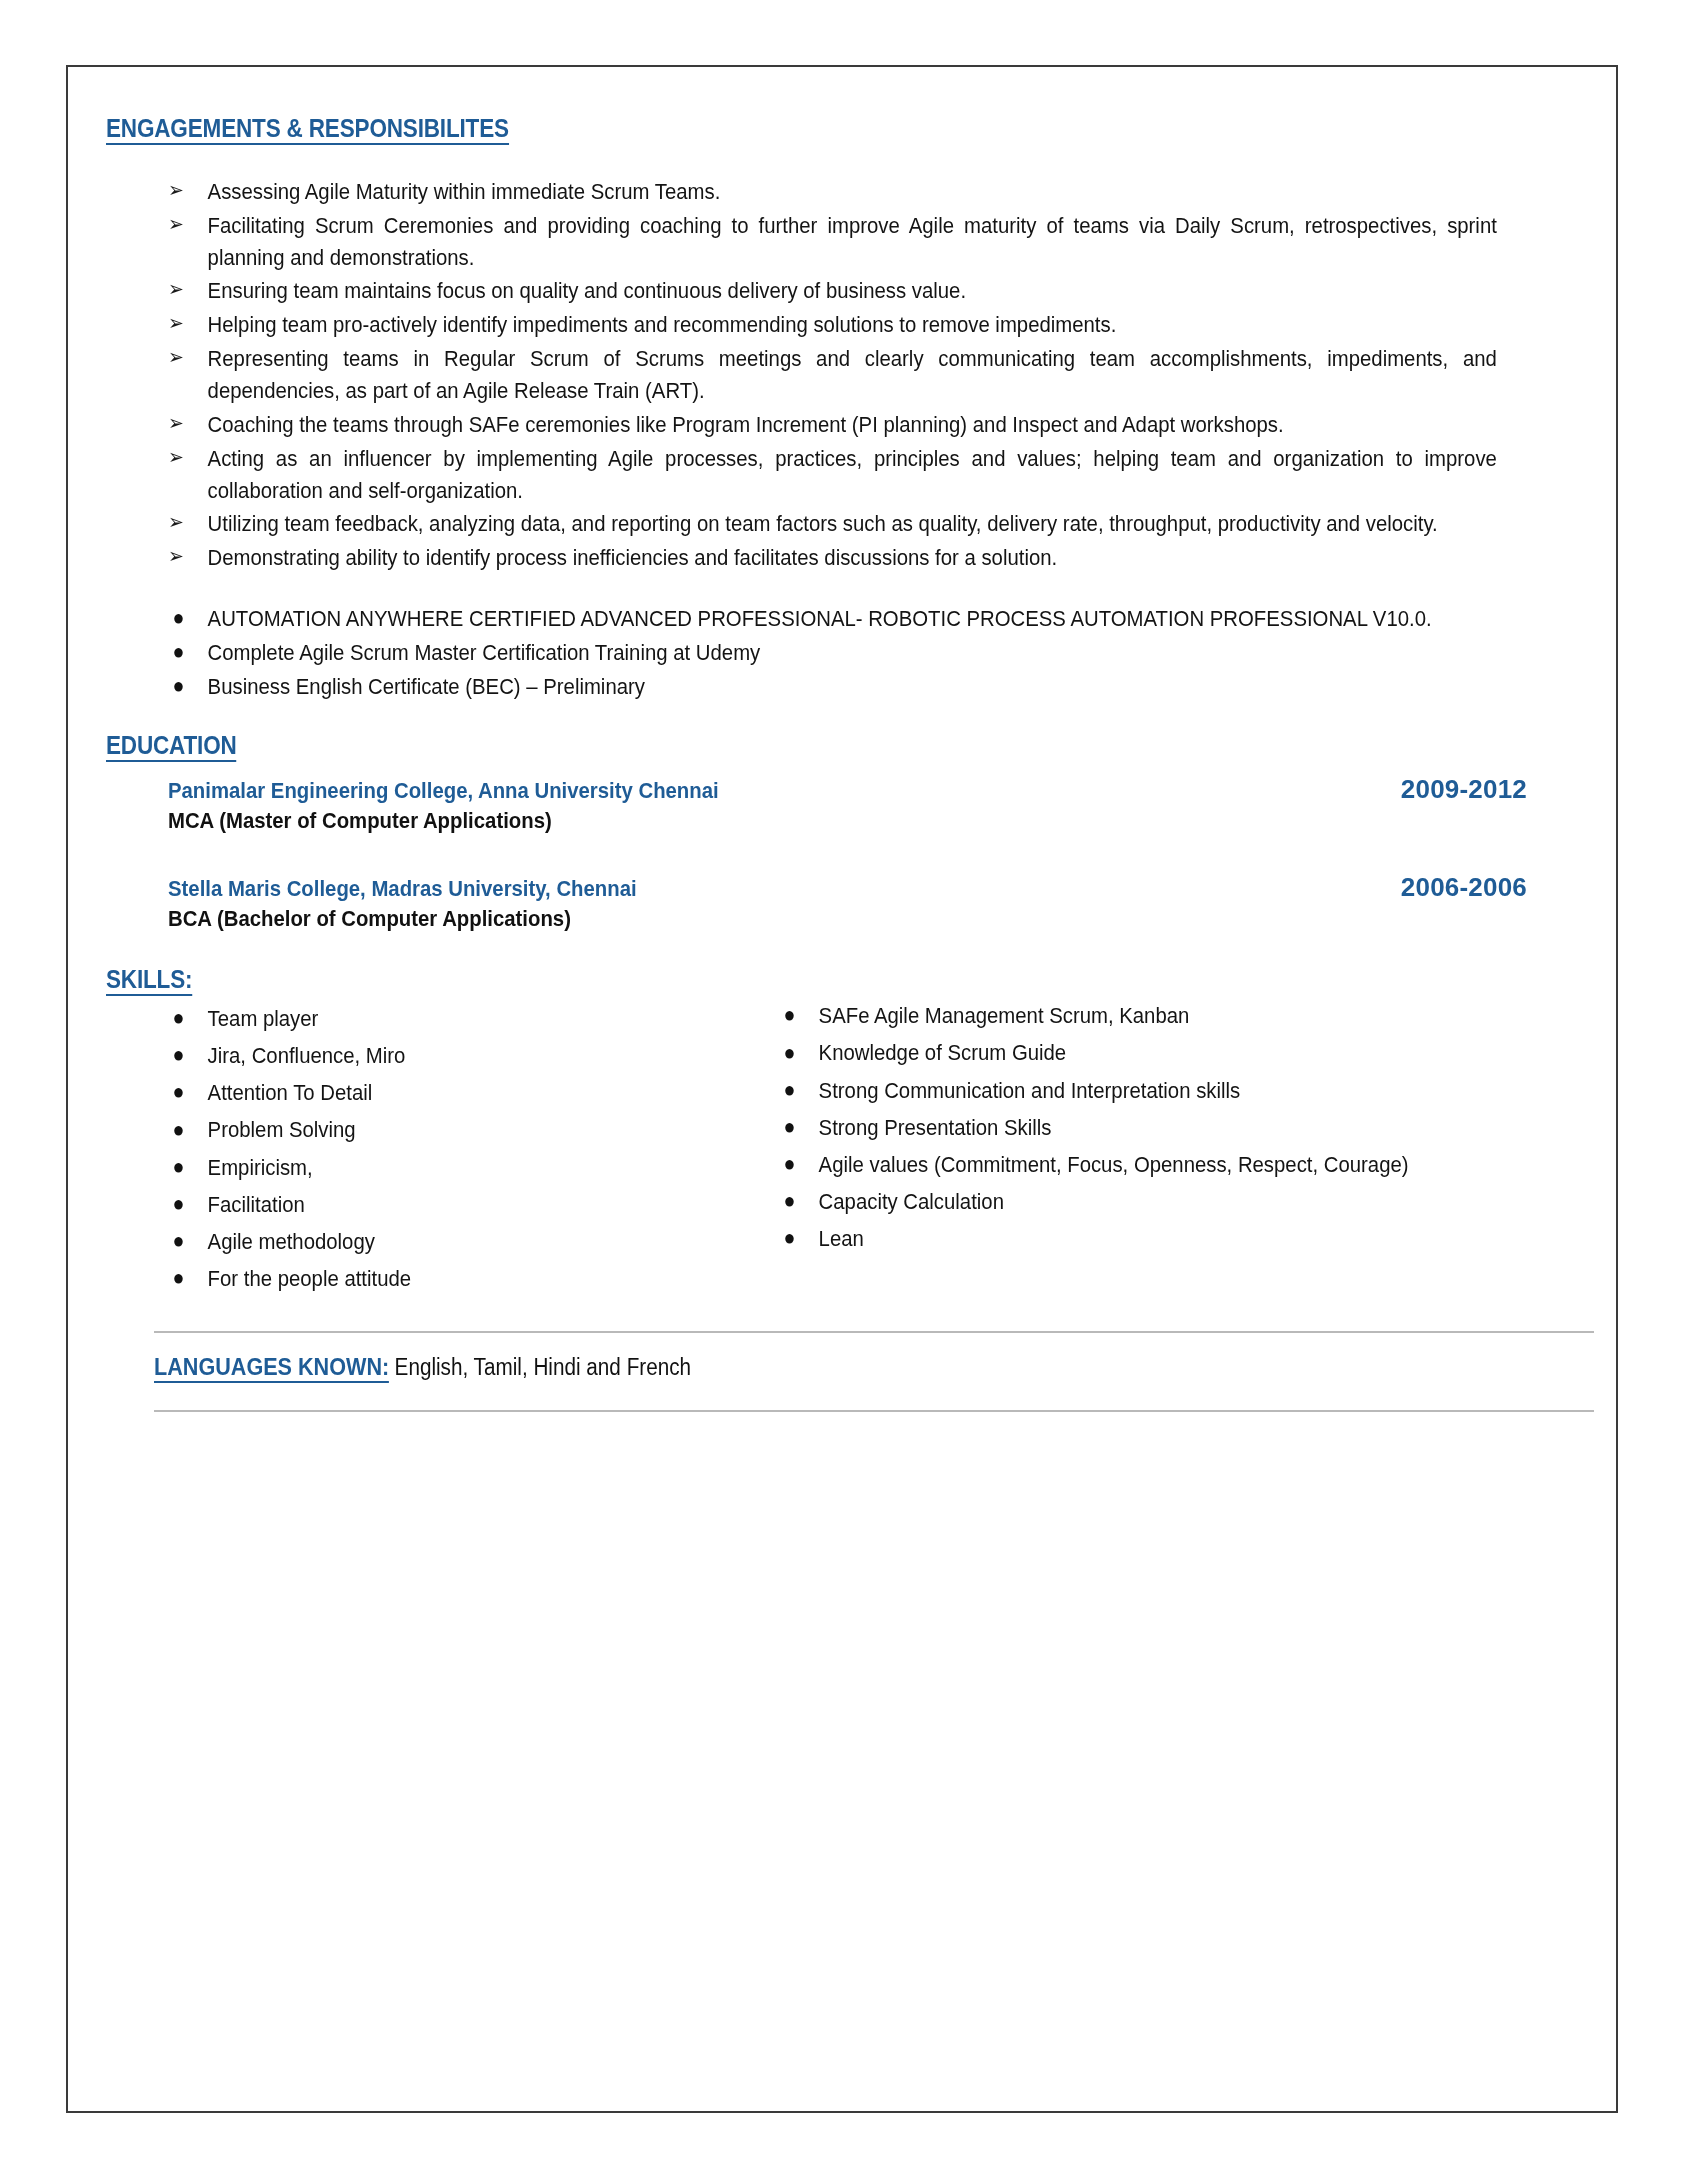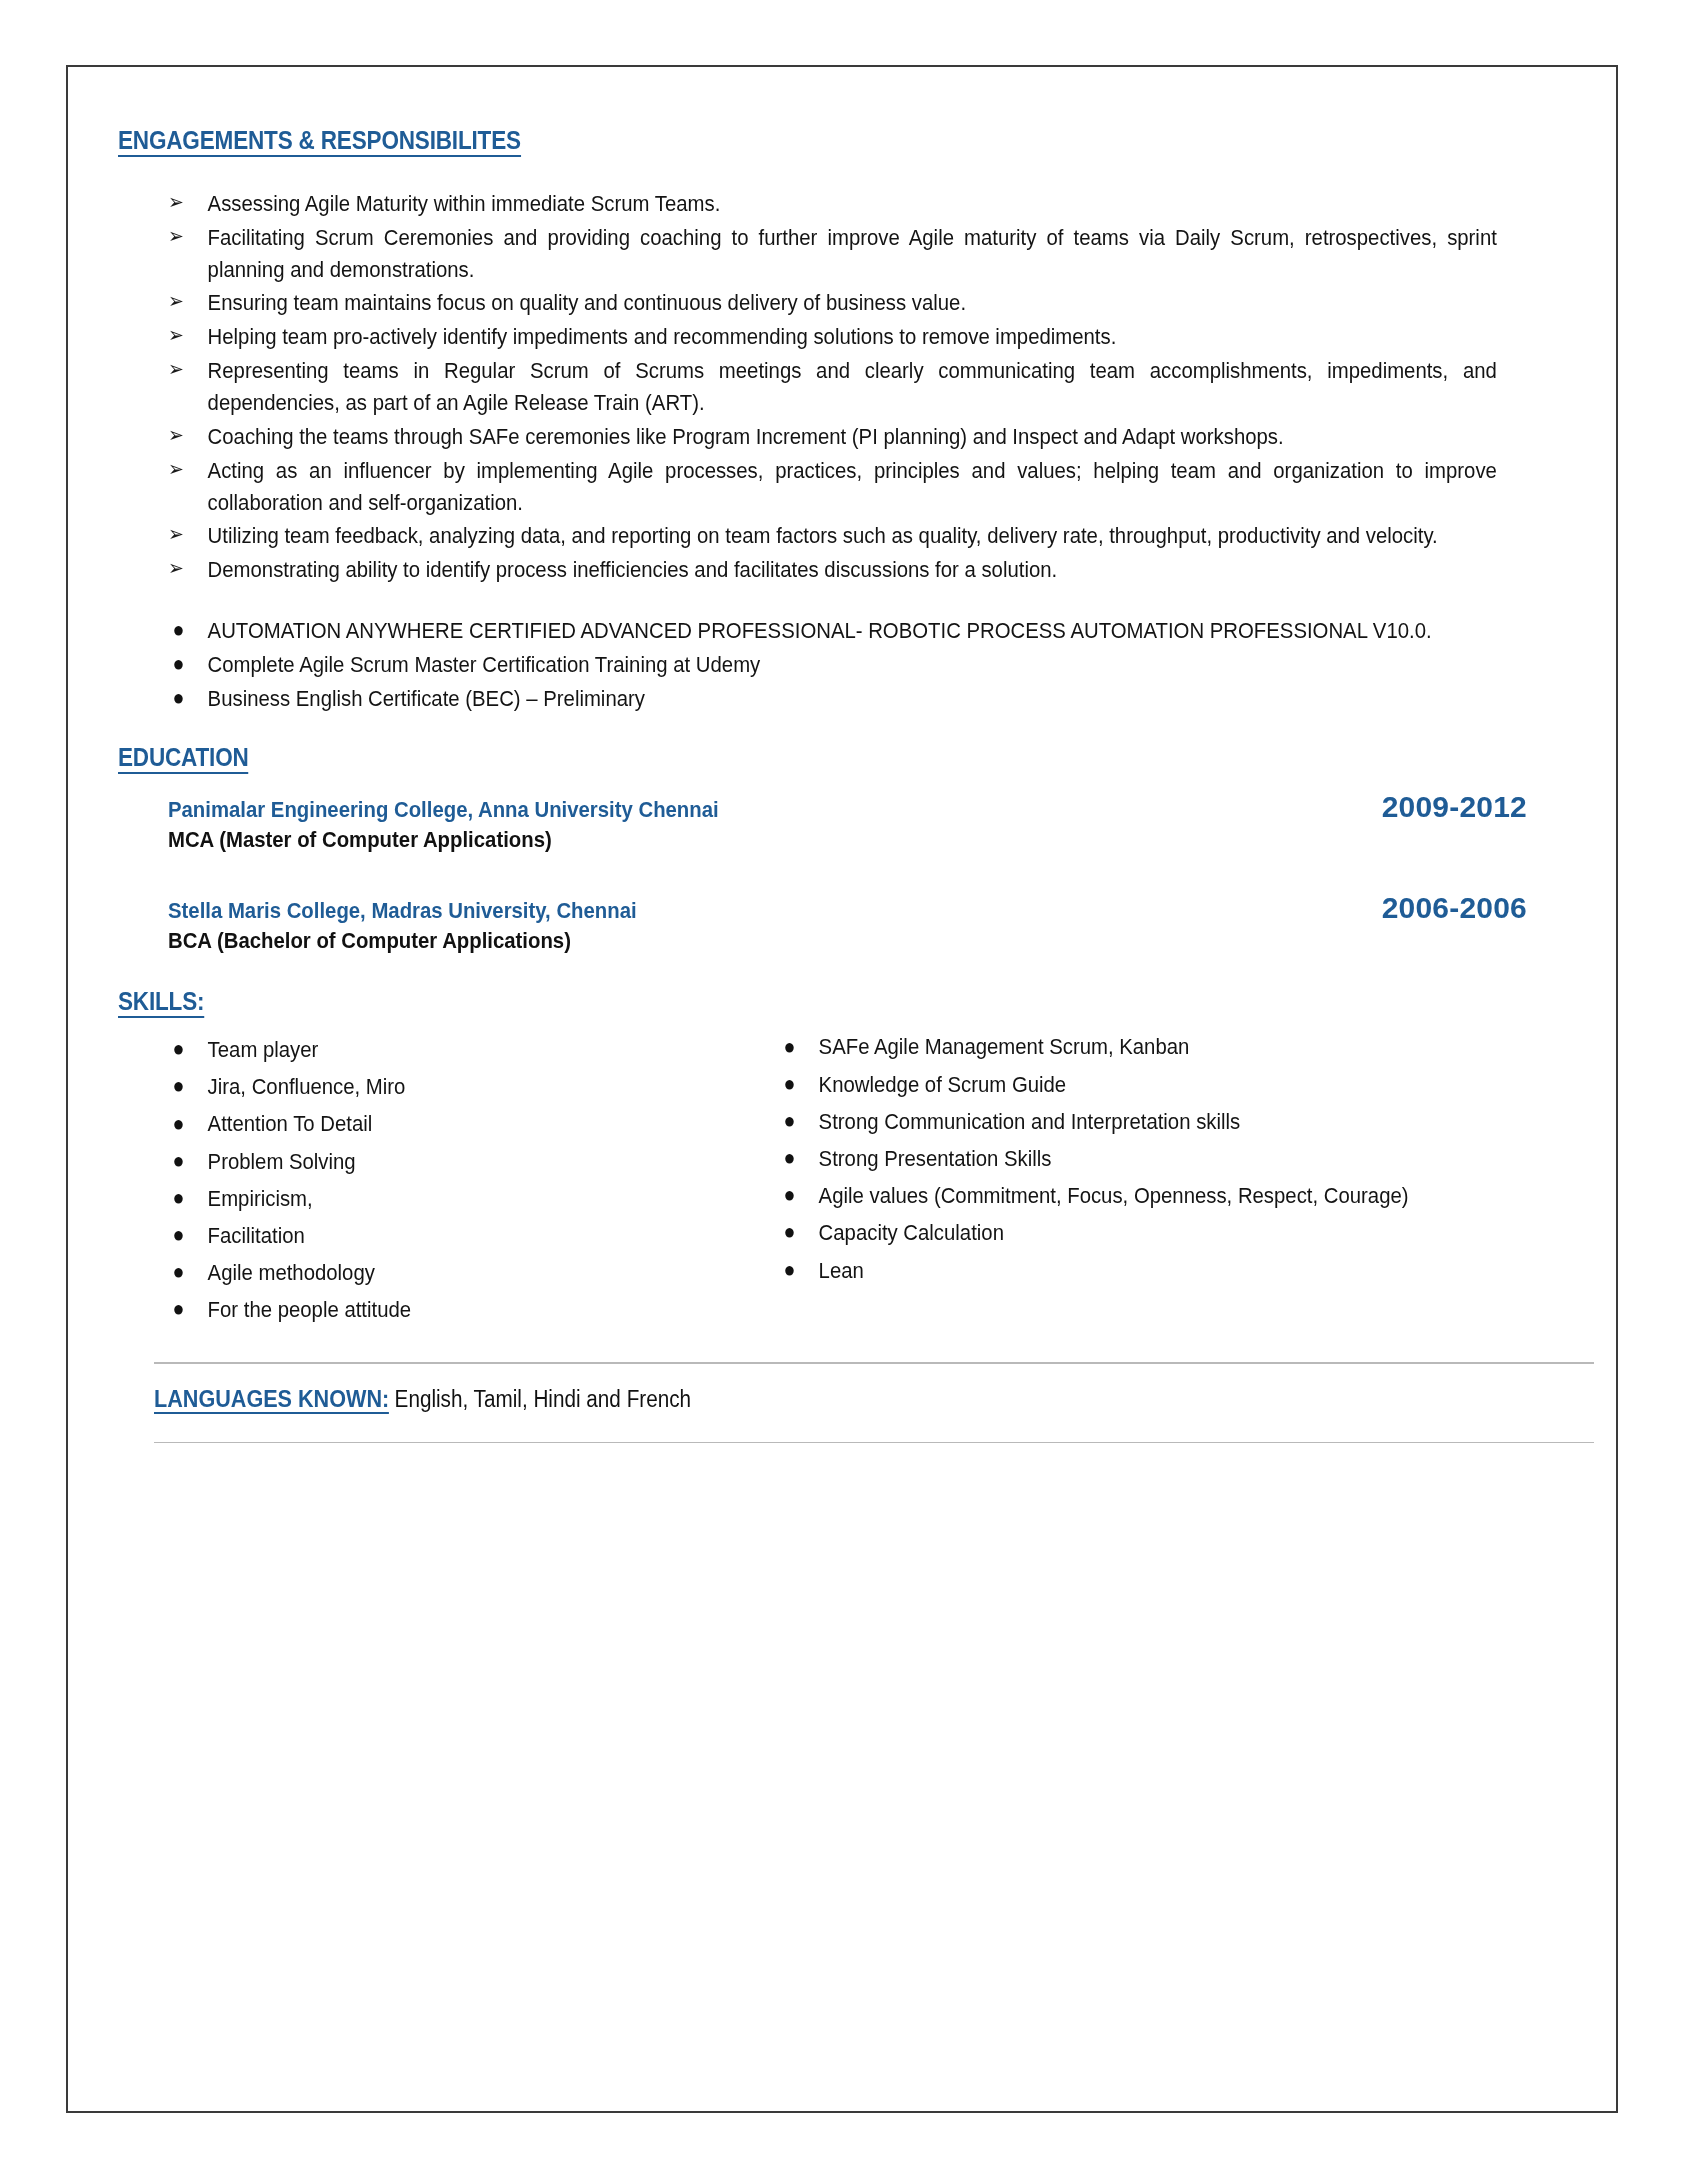--- a/index.html
+++ b/index.html
@@ -41,21 +41,21 @@
     font-size: 25.6px;
     letter-spacing: -0.2px;
     display: inline-block;
     border-bottom: 2.6px solid #1F5C96;
     padding-bottom: 0.9px;
     transform: scaleX(0.88);
     transform-origin: left center;
     white-space: nowrap;
     line-height: 1.05;
   }
-  .heading-wrap { margin: 16px; padding: 0; }
+  .heading-wrap { margin: 4px; padding: 0; }
 
   
   .body-text {
     font-size: 22.6px;
     color: #141414;
     line-height: 1.42;
     transform: scaleX(0.9);
     transform-origin: left top;
     width: 111.1%;
   }
@@ -133,21 +133,21 @@
     color: #1F5C96;
     font-weight: bold;
     font-size: 22.6px;
     transform: scaleX(0.9);
     transform-origin: left center;
     white-space: nowrap;
   }
   .edu-years {
     color: #1F5C96;
     font-weight: bold;
-    font-size: 30px;
+    font-size: 26px;
     white-space: nowrap;
     letter-spacing: 0.2px;
   }
   .edu-degree {
     color: #111111;
     font-weight: bold;
     font-size: 22.6px;
     transform: scaleX(0.9);
     transform-origin: left center;
     white-space: nowrap;

